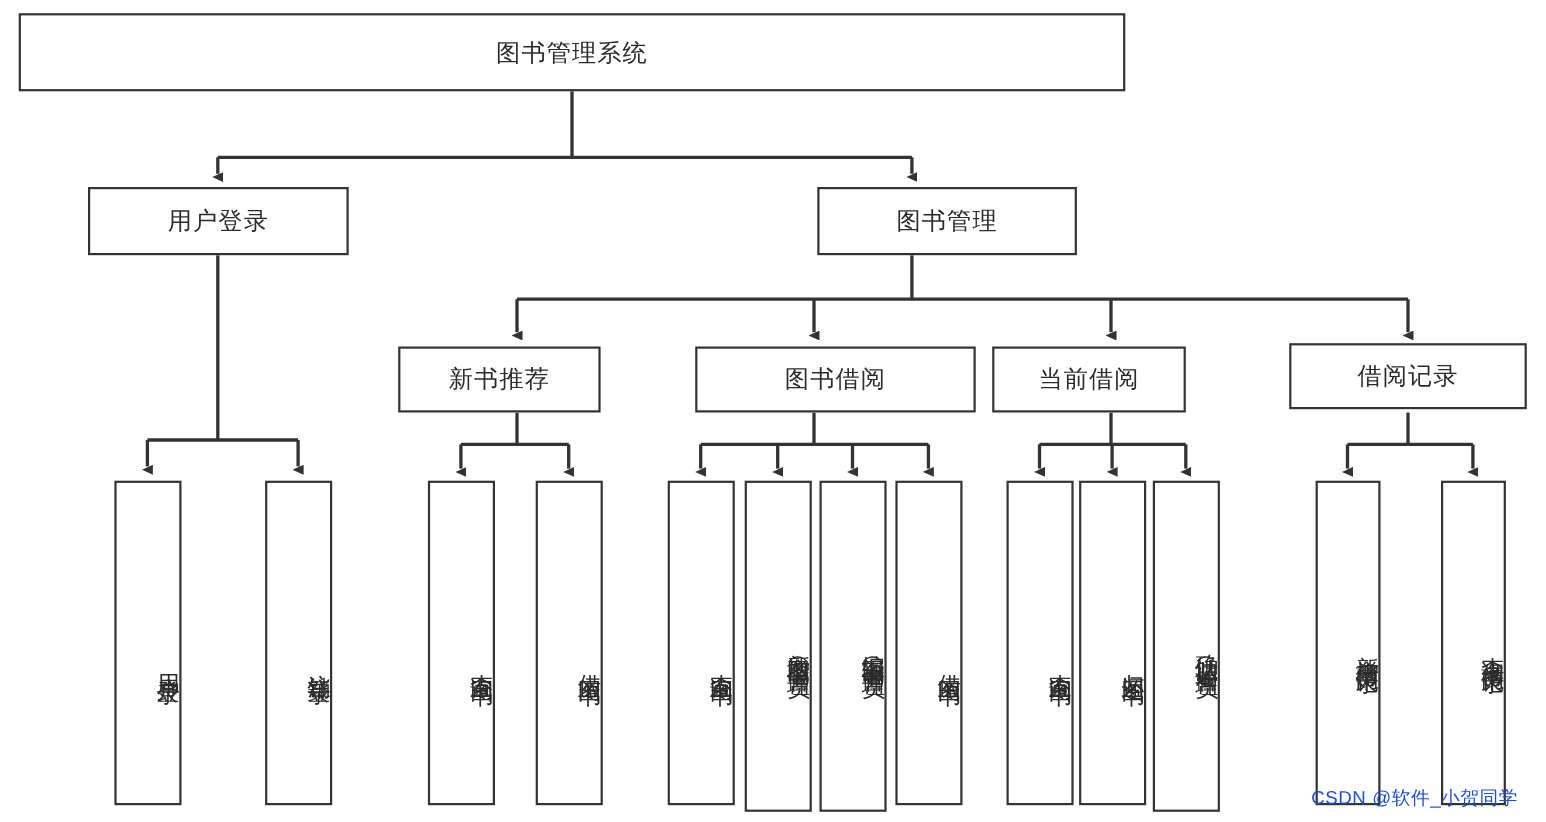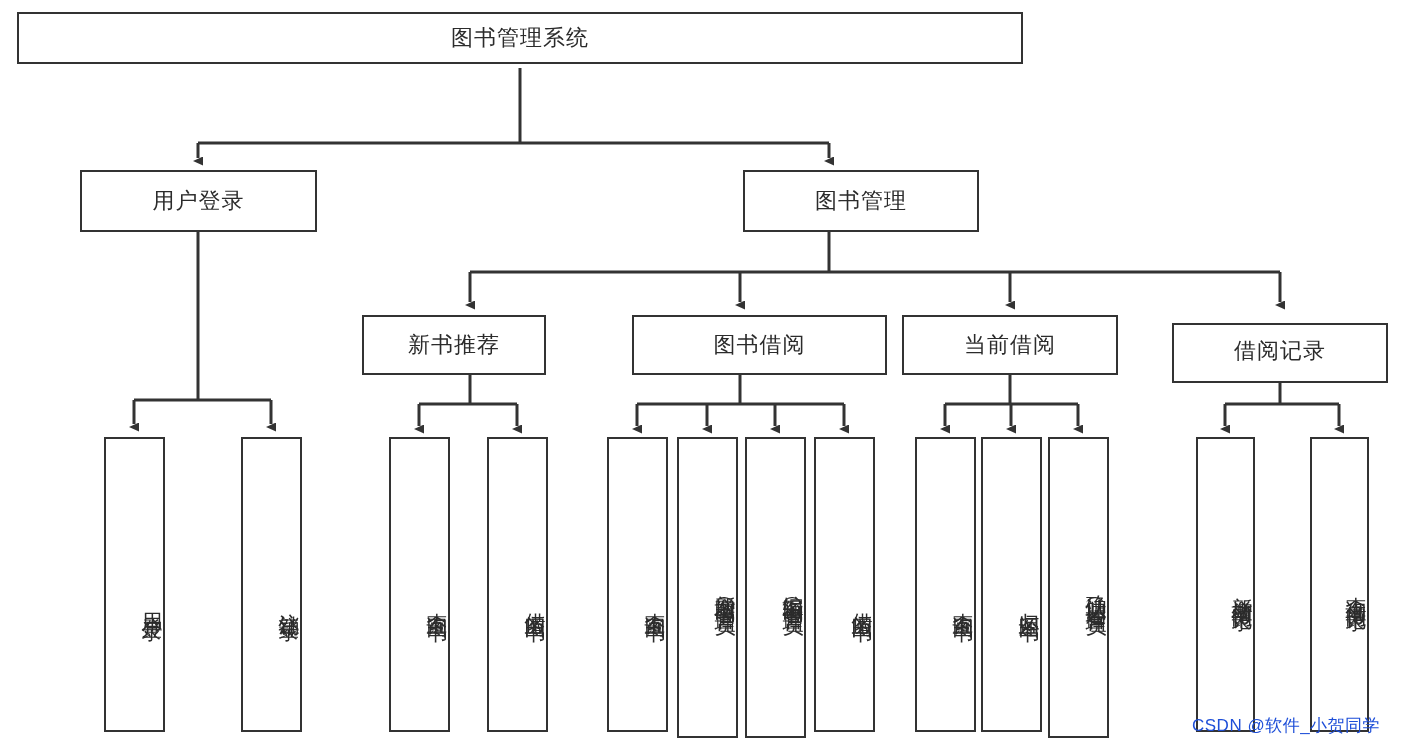--- a/index.html
+++ b/index.html
@@ -121,41 +121,41 @@
       <path d="M 1011,404 L 1011,426" marker-end="url(#arrowhead)"></path>
       <path d="M 1078,404 L 1078,426" marker-end="url(#arrowhead)"></path>
 
       <path d="M 1280,375 L 1280,404"></path>
       <path d="M 1225,404 L 1339,404"></path>
       <path d="M 1225,404 L 1225,426" marker-end="url(#arrowhead)"></path>
       <path d="M 1339,404 L 1339,426" marker-end="url(#arrowhead)"></path>
     </g>
   </svg>
 
-  <div class="node node-root" style="left:17px; top:12px; width:1006px; height:52px;">
+  <div class="node node-root" style="left:17px; top:12px; width:1006px; height:71px;">
     <span>图书管理系统</span>
   </div>
 
   <div class="node node-h" style="left:80px; top:170px; width:237px; height:62px;">
     <span>用户登录</span>
   </div>
   <div class="node node-h" style="left:711px; top:170px; width:236px; height:62px;margin-left:32px;">
     <span>图书管理</span>
   </div>
 
   <div class="node node-h" style="left:362px; top:315px; width:184px; height:60px;">
     <span>新书推荐</span>
   </div>
   <div class="node node-h" style="left:632px; top:315px; width:255px; height:60px;">
     <span>图书借阅</span>
   </div>
-  <div class="node node-h" style="left:902px; top:315px; width:216px; height:60px;">
+  <div class="node node-h" style="left:902px; top:315px; width:176px; height:60px;">
     <span>当前借阅</span>
   </div>
-  <div class="node node-h" style="left:1172px; top:323px; width:216px; height:60px;font-family:Liberation Mono, monospace;">
+  <div class="node node-h" style="left:1172px; top:312px; width:216px; height:60px;">
     <span>借阅记录</span>
   </div>
 
   <div class="node node-v" style="left:104px; top:437px; width:61px; height:295px;">
     <span>用户登录</span>
   </div>
   <div class="node node-v" style="left:241px; top:437px; width:61px; height:295px;">
     <span>注销登录</span>
   </div>
 

